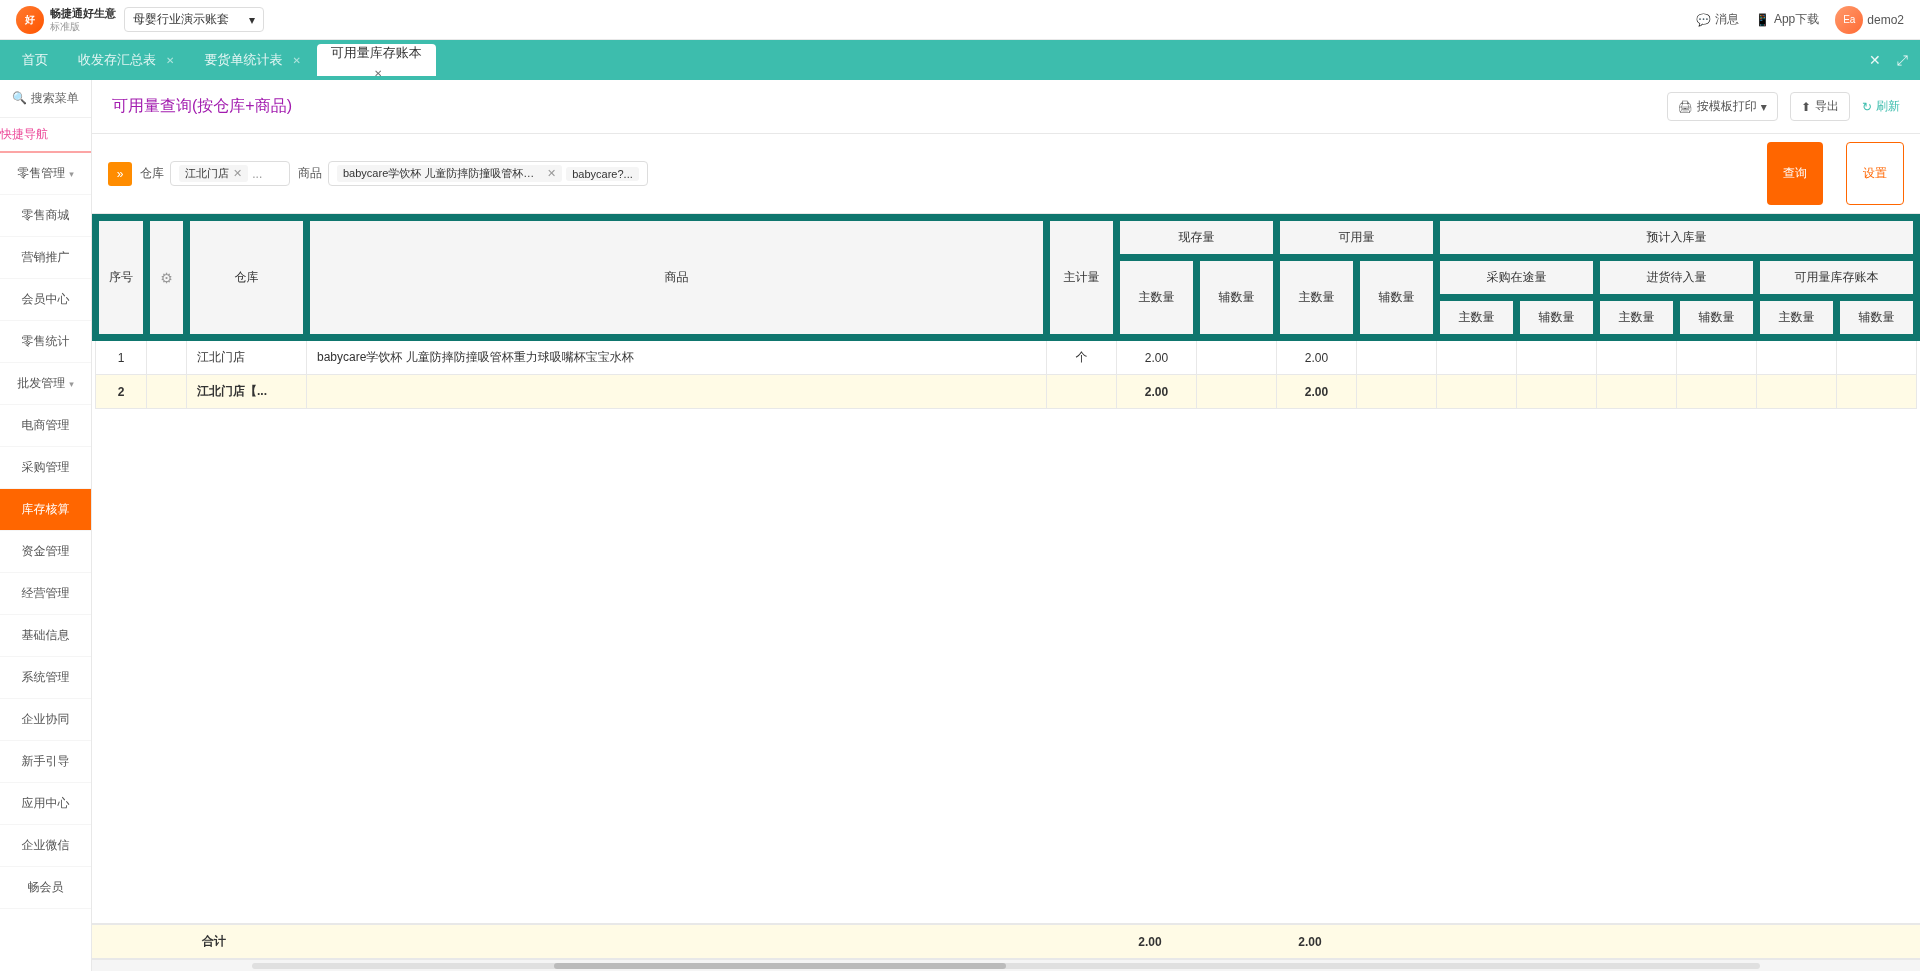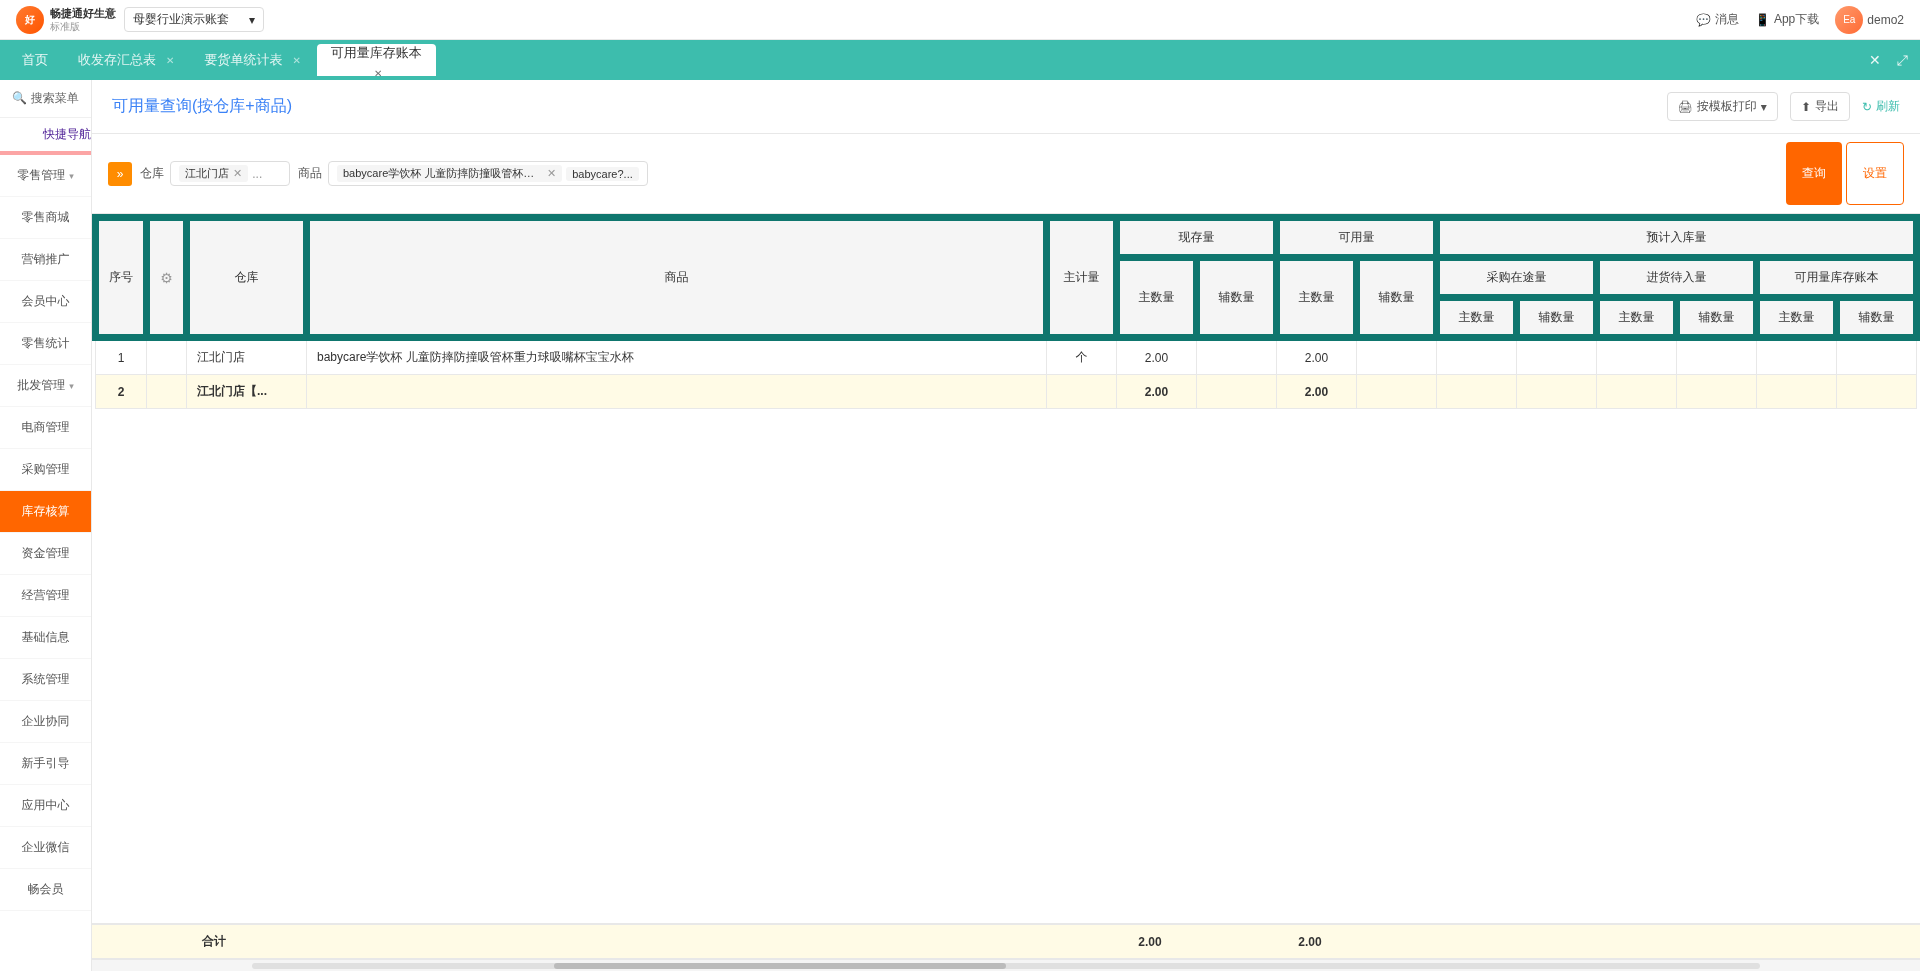--- a/index.html
+++ b/index.html
@@ -136,24 +136,24 @@
     .sidebar-search {
       padding: 10px 8px;
       font-size: 12px;
       color: #666;
       border-bottom: 1px solid #f0f0f0;
       cursor: pointer;
       text-align: center;
     }
     .sidebar-nav {
       padding: 8px 0;
-      border-bottom: 4px solid #fca5a5;
-      text-align: right;
-      font-size: 12px;
-      color: #4c1d95;
+      border-bottom: 2px solid #fca5a5;
+      text-align: left;
+      font-size: 12px;
+      color: #ec4899;
       cursor: pointer;
     }
     .sidebar-item {
       padding: 12px 8px;
       text-align: center;
       font-size: 12px;
       color: #555;
       cursor: pointer;
       border-bottom: 1px solid #f5f5f5;
       display: flex;
@@ -180,21 +180,21 @@
       background: #fff;
       padding: 12px 20px;
       display: flex;
       align-items: center;
       justify-content: space-between;
       border-bottom: 1px solid #e8e8e8;
     }
     .page-title {
       font-size: 16px;
       font-weight: 500;
-      color: #3b82f6;
+      color: #a21caf;
     }
     .page-header-actions {
       display: flex;
       align-items: center;
       gap: 12px;
     }
     .btn-action {
       display: flex;
       align-items: center;
       gap: 4px;
@@ -265,21 +265,21 @@
       font-size: 11px;
       display: flex;
       align-items: center;
       gap: 4px;
     }
     .filter-tag .remove { cursor: pointer; color: #999; }
     .filter-more { color: #999; cursor: pointer; }
     .filter-actions {
       margin-left: auto;
       display: flex;
-      gap: 4px;
+      gap: 23px;
     }
     .btn-query {
       background: #ff6600;
       color: white;
       border: none;
       padding: 5px 16px;
       border-radius: 4px;
       cursor: pointer;
       font-size: 12px;
     }

